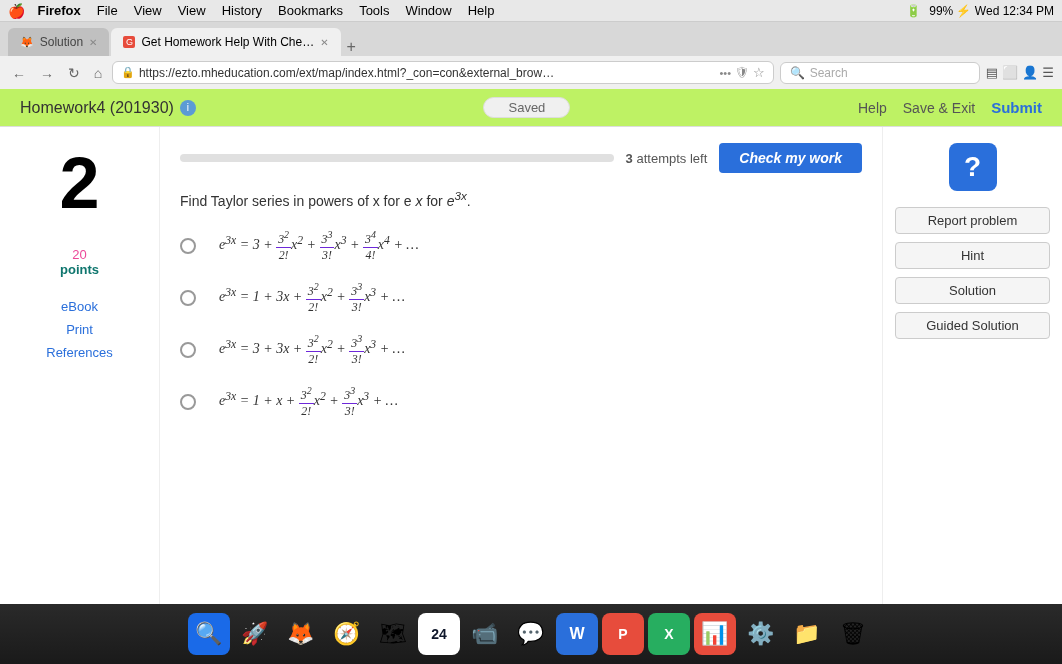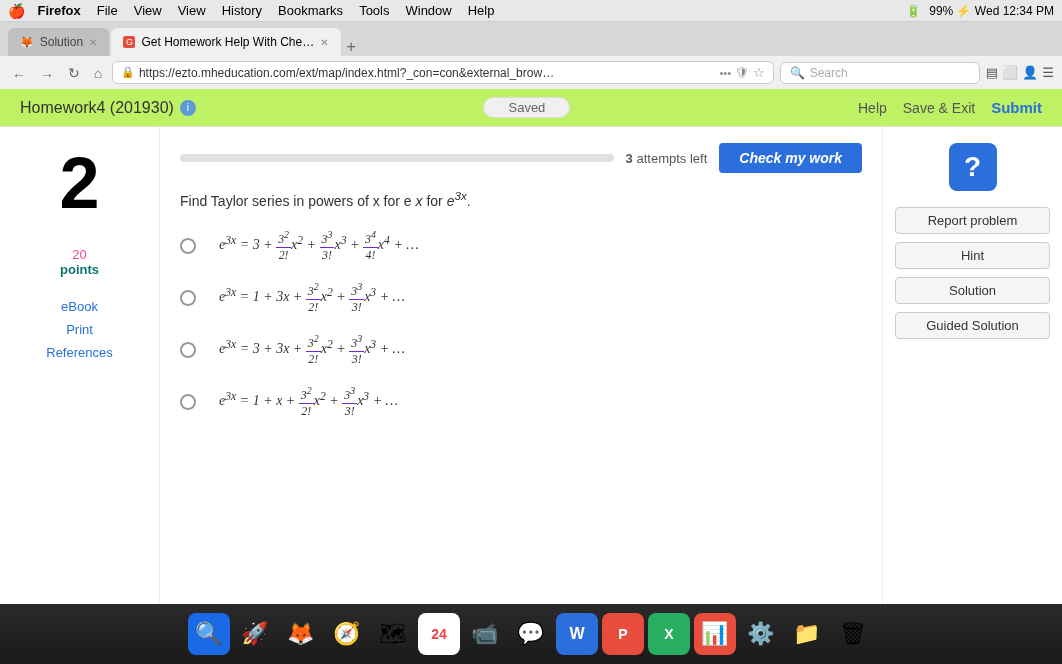--- a/index.html
+++ b/index.html
@@ -536,21 +536,21 @@
   </div>
 
 </div>
 
 <div class="dock">
   <div class="dock-item" style="background:#1a6ae8">🔍</div>
   <div class="dock-item">🚀</div>
   <div class="dock-item">🦊</div>
   <div class="dock-item">🧭</div>
   <div class="dock-item">🗺</div>
-  <div class="dock-item" style="background:#fff;color:#ef4444;font-size:14px;font-weight:700">24</div>
+  <div class="dock-item" style="background:#fff;color:#0f172a;font-size:14px;font-weight:700">24</div>
   <div class="dock-item">📹</div>
   <div class="dock-item">💬</div>
   <div class="dock-item" style="background:#2a6fdb;color:#fff;font-size:16px;font-weight:700">W</div>
   <div class="dock-item" style="background:#e74c3c;color:#fff;font-size:14px;font-weight:700">P</div>
   <div class="dock-item" style="background:#27ae60;color:#fff;font-size:14px;font-weight:700">X</div>
   <div class="dock-item" style="background:#e74c3c">📊</div>
   <div class="dock-item">⚙️</div>
   <div class="dock-item">📁</div>
   <div class="dock-item">🗑</div>
 </div>

